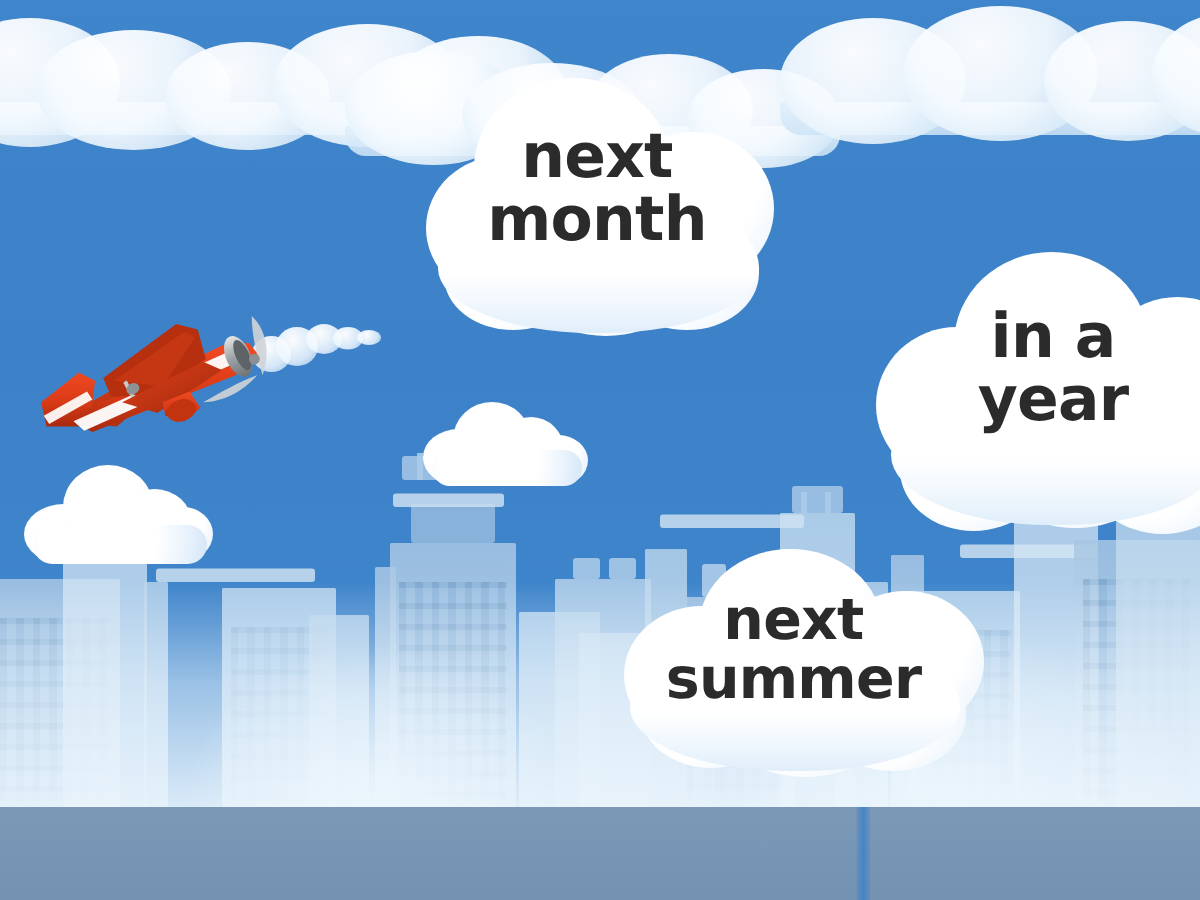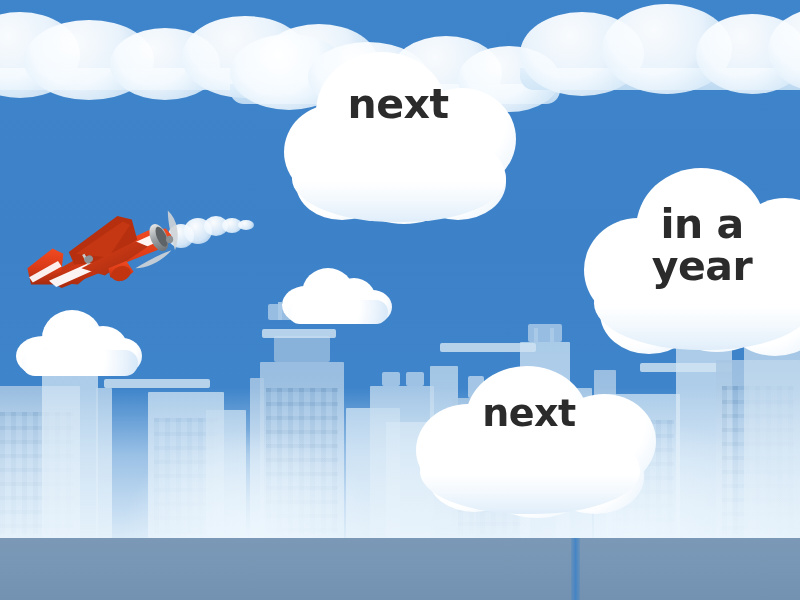--- a/index.html
+++ b/index.html
@@ -294,20 +294,21 @@
   <div class="answer" style="left:282px;top:52px;width:232px;height:186px;">
     <div class="blob" style="left:34px; top:0px;  width:132px;height:120px;"></div>
     <div class="blob" style="left:2px;  top:52px; width:102px;height:96px;"></div>
     <div class="blob" style="left:126px;top:36px; width:108px;height:102px;"></div>
     <div class="blob" style="left:60px; top:72px; width:124px;height:100px;"></div>
     <div class="blob" style="left:14px; top:96px; width:92px;height:72px;"></div>
     <div class="blob" style="left:128px;top:92px; width:96px;height:76px;"></div>
     <div class="body" style="left:10px; top:74px; width:214px;height:96px;"></div>
     <div class="label" style="top:32px;font-size:41px;">
       <div>next</div>
+      <div>month</div>
     </div>
   </div>
 
   <div class="answer" style="left:584px;top:168px;width:236px;height:204px;">
     <div class="blob" style="left:52px; top:0px;  width:130px;height:122px;"></div>
     <div class="blob" style="left:0px;  top:50px; width:108px;height:104px;"></div>
     <div class="blob" style="left:146px;top:30px; width:110px;height:110px;"></div>
     <div class="blob" style="left:70px; top:78px; width:126px;height:106px;"></div>
     <div class="blob" style="left:16px; top:104px;width:98px;height:82px;"></div>
     <div class="blob" style="left:140px;top:102px;width:102px;height:86px;"></div>
@@ -321,16 +322,17 @@
   <div class="answer" style="left:410px;top:366px;width:238px;height:164px;">
     <div class="blob" style="left:56px; top:0px;  width:122px;height:104px;"></div>
     <div class="blob" style="left:6px;  top:38px; width:104px;height:92px;"></div>
     <div class="blob" style="left:142px;top:28px; width:104px;height:94px;"></div>
     <div class="blob" style="left:66px; top:60px; width:122px;height:92px;"></div>
     <div class="blob" style="left:18px; top:76px; width:92px;height:70px;"></div>
     <div class="blob" style="left:136px;top:74px; width:98px;height:74px;"></div>
     <div class="body" style="left:10px; top:54px; width:220px;height:94px;"></div>
     <div class="label" style="top:28px;font-size:38px;">
       <div>next</div>
+      <div>summer</div>
     </div>
   </div>
 
 </div>
 
 </body></html>

